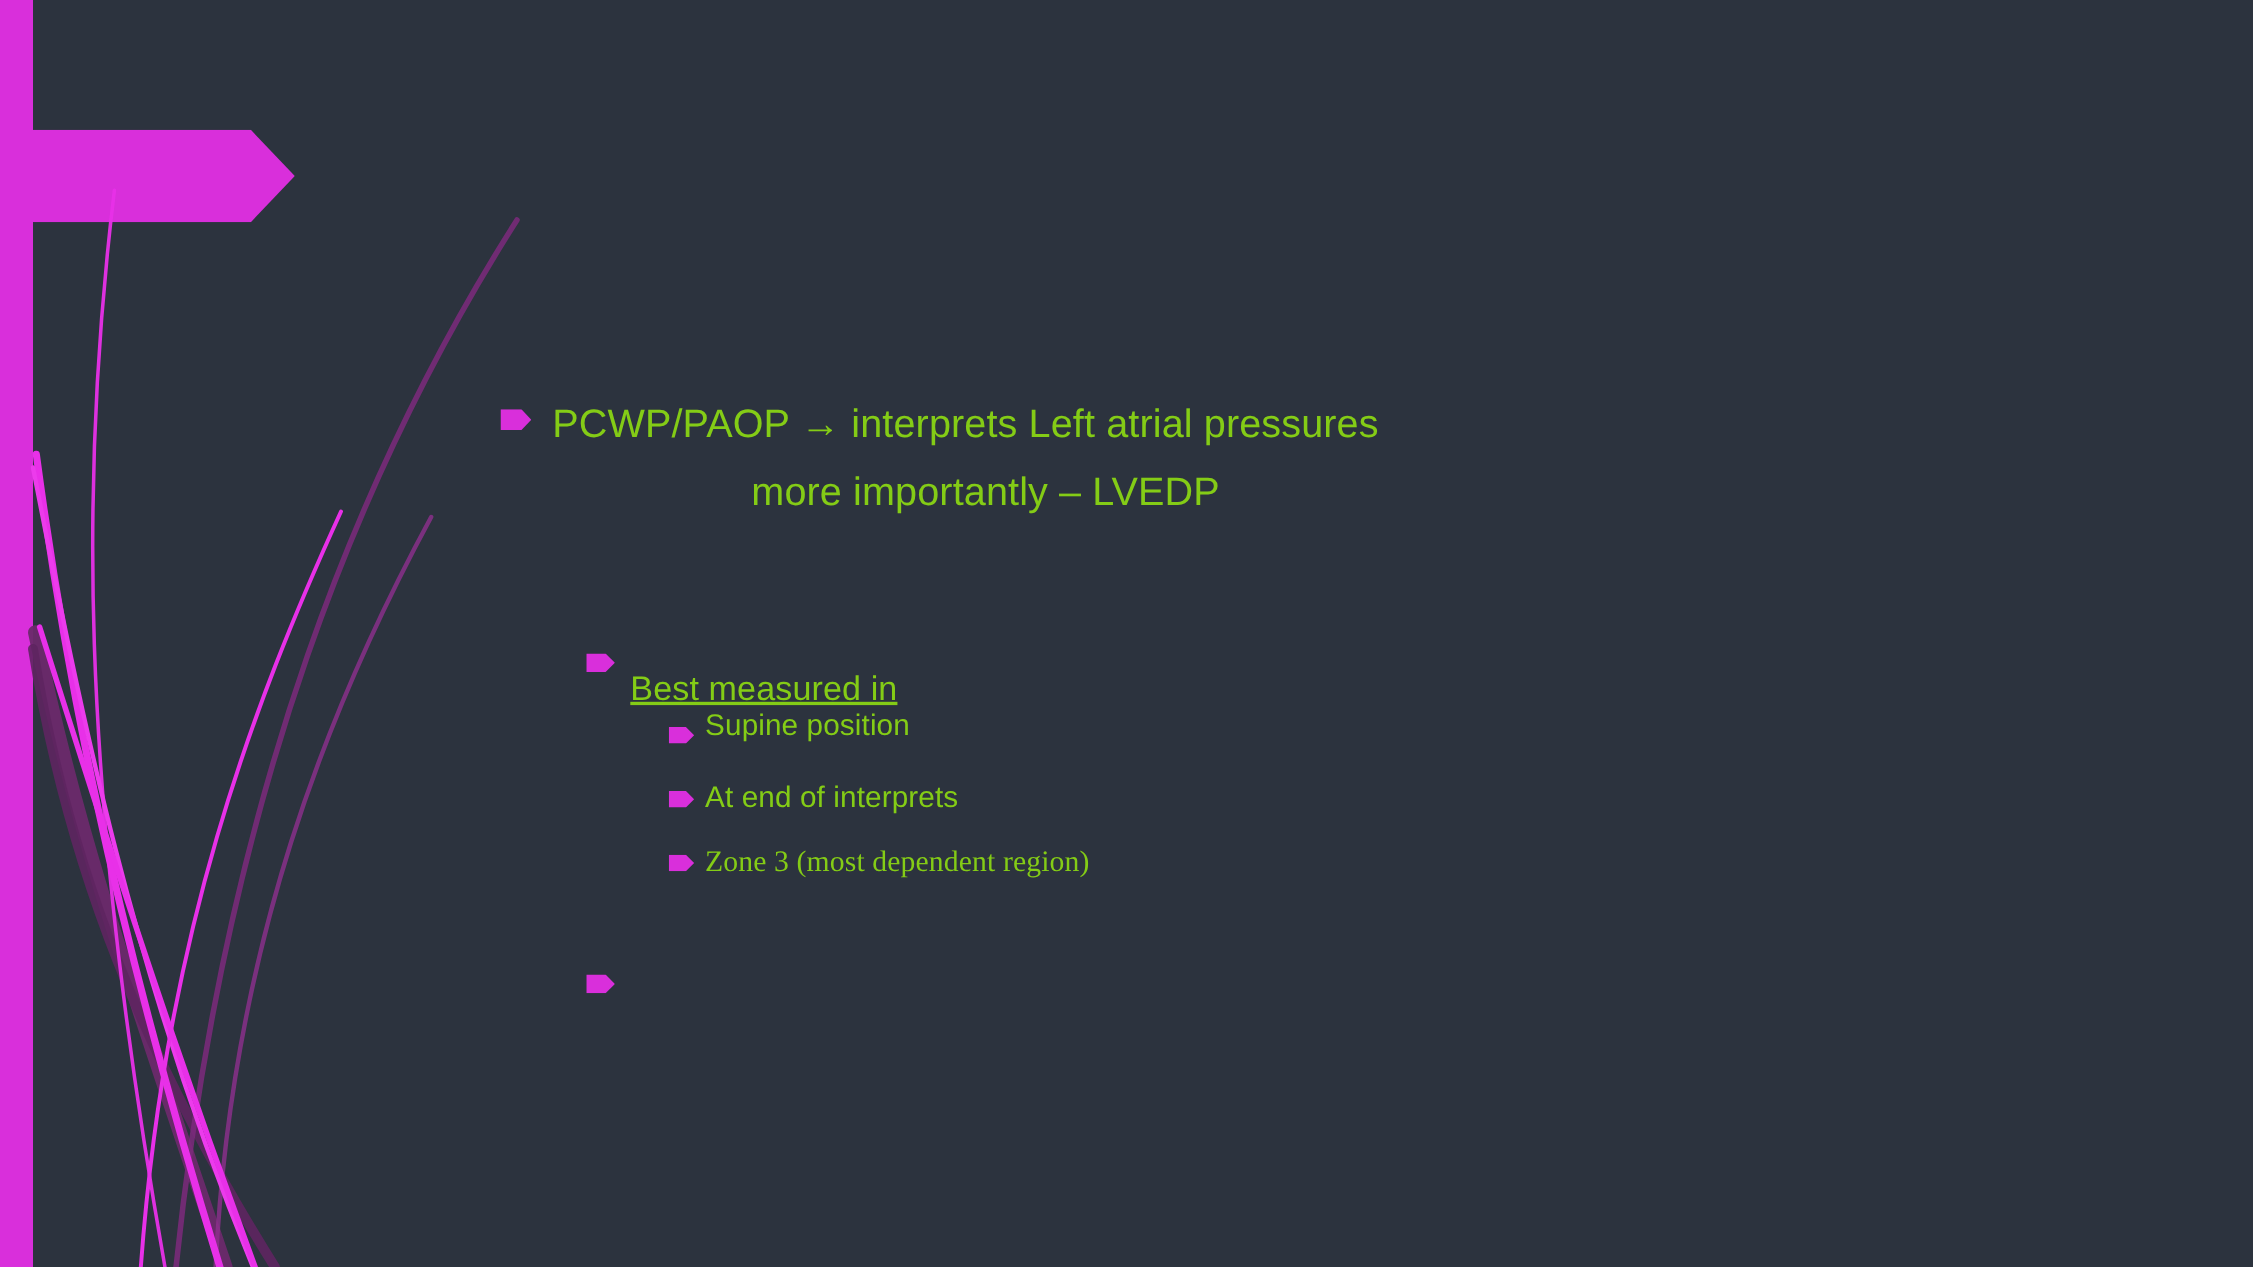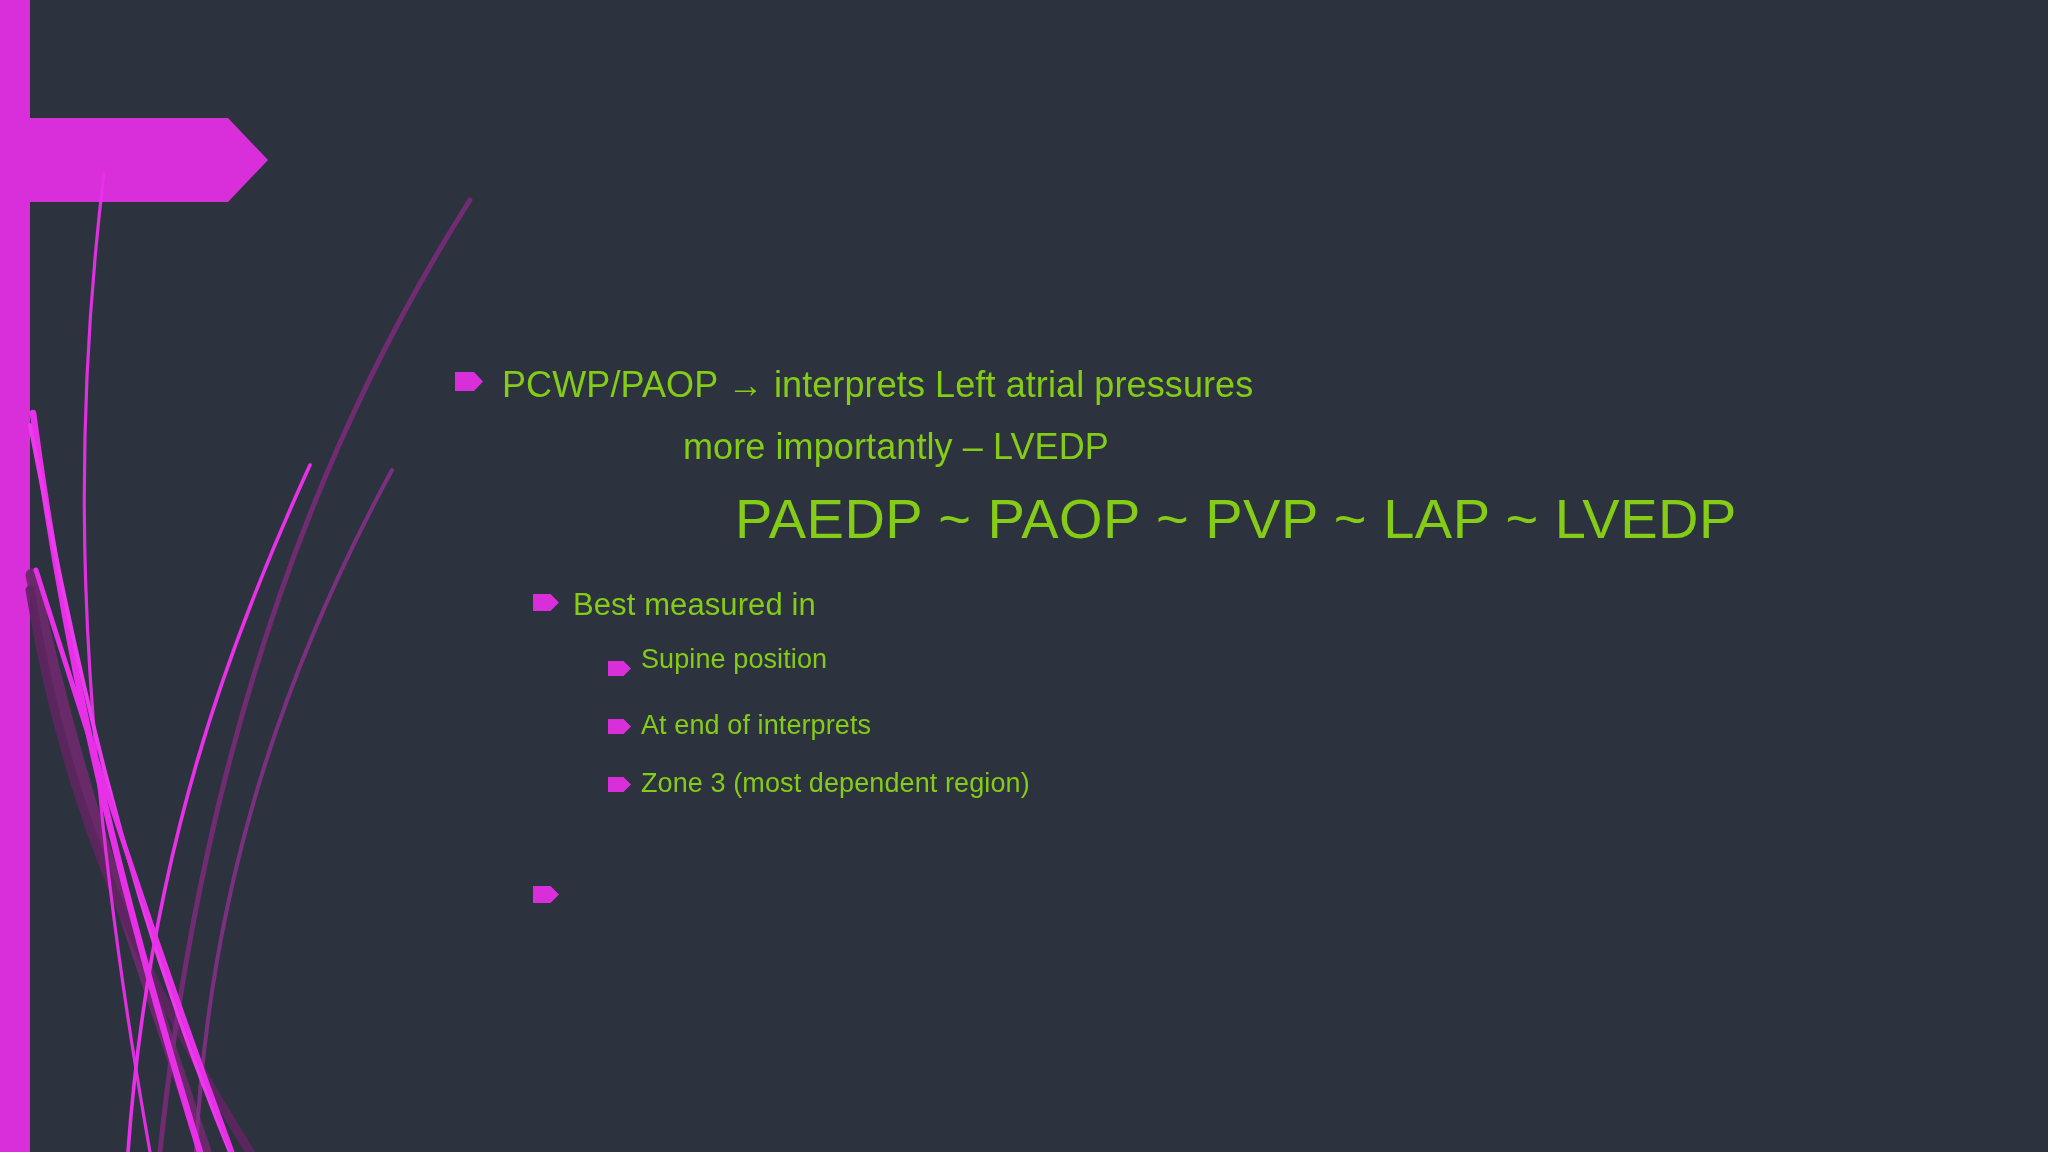--- a/index.html
+++ b/index.html
@@ -120,40 +120,39 @@
 
   <div class="content">
 
     <svg class="bullet-glyph" style="left:455px; top:372px;" width="28" height="19" viewBox="0 0 28 19">
       <polygon points="0,0 19,0 28,9.5 19,19 0,19" fill="#d92fdb"></polygon>
     </svg>
     <div class="line lvl1" style="left:502px; top:364px;">PCWP/PAOP → interprets Left atrial pressures</div>
 
     <div class="line plain-indent" style="left:683px; top:426px;">more importantly – LVEDP</div>
 
-    <div class="line equation" style="left:735px; top:486px;">PAEDP ~ PAOP ~ PVP  ~ LAP ~ LVEDP</div>
 
     <svg class="bullet-glyph" style="left:533px; top:594px;" width="26" height="17" viewBox="0 0 26 17">
       <polygon points="0,0 17.5,0 26,8.5 17.5,17 0,17" fill="#d92fdb"></polygon>
     </svg>
-    <div class="line lvl2" style="left:573px; top:587px;">Best measured in</div>
+    <div class="line lvl2" style="left:573px; top:608px;text-decoration:underline;">Best measured in</div>
 
     <svg class="bullet-glyph" style="left:608px; top:661px;" width="23" height="15" viewBox="0 0 23 15">
       <polygon points="0,0 15.5,0 23,7.5 15.5,15 0,15" fill="#d92fdb"></polygon>
     </svg>
     <div class="line lvl3" style="left:641px; top:644px;">Supine position</div>
 
     <svg class="bullet-glyph" style="left:608px; top:719px;" width="23" height="15" viewBox="0 0 23 15">
       <polygon points="0,0 15.5,0 23,7.5 15.5,15 0,15" fill="#d92fdb"></polygon>
     </svg>
     <div class="line lvl3" style="left:641px; top:710px;">At end of interprets</div>
 
     <svg class="bullet-glyph" style="left:608px; top:777px;" width="23" height="15" viewBox="0 0 23 15">
       <polygon points="0,0 15.5,0 23,7.5 15.5,15 0,15" fill="#d92fdb"></polygon>
     </svg>
-    <div class="line lvl3" style="left:641px; top:768px;">Zone 3 (most dependent region)</div>
+    <div class="line lvl3" style="left:641px; top:768px;font-family:Liberation Serif, serif;">Zone 3 (most dependent region)</div>
 
     <svg class="bullet-glyph" style="left:533px; top:886px;" width="26" height="17" viewBox="0 0 26 17">
       <polygon points="0,0 17.5,0 26,8.5 17.5,17 0,17" fill="#d92fdb"></polygon>
     </svg>
 
   </div>
 </div>
 
 </body></html>

